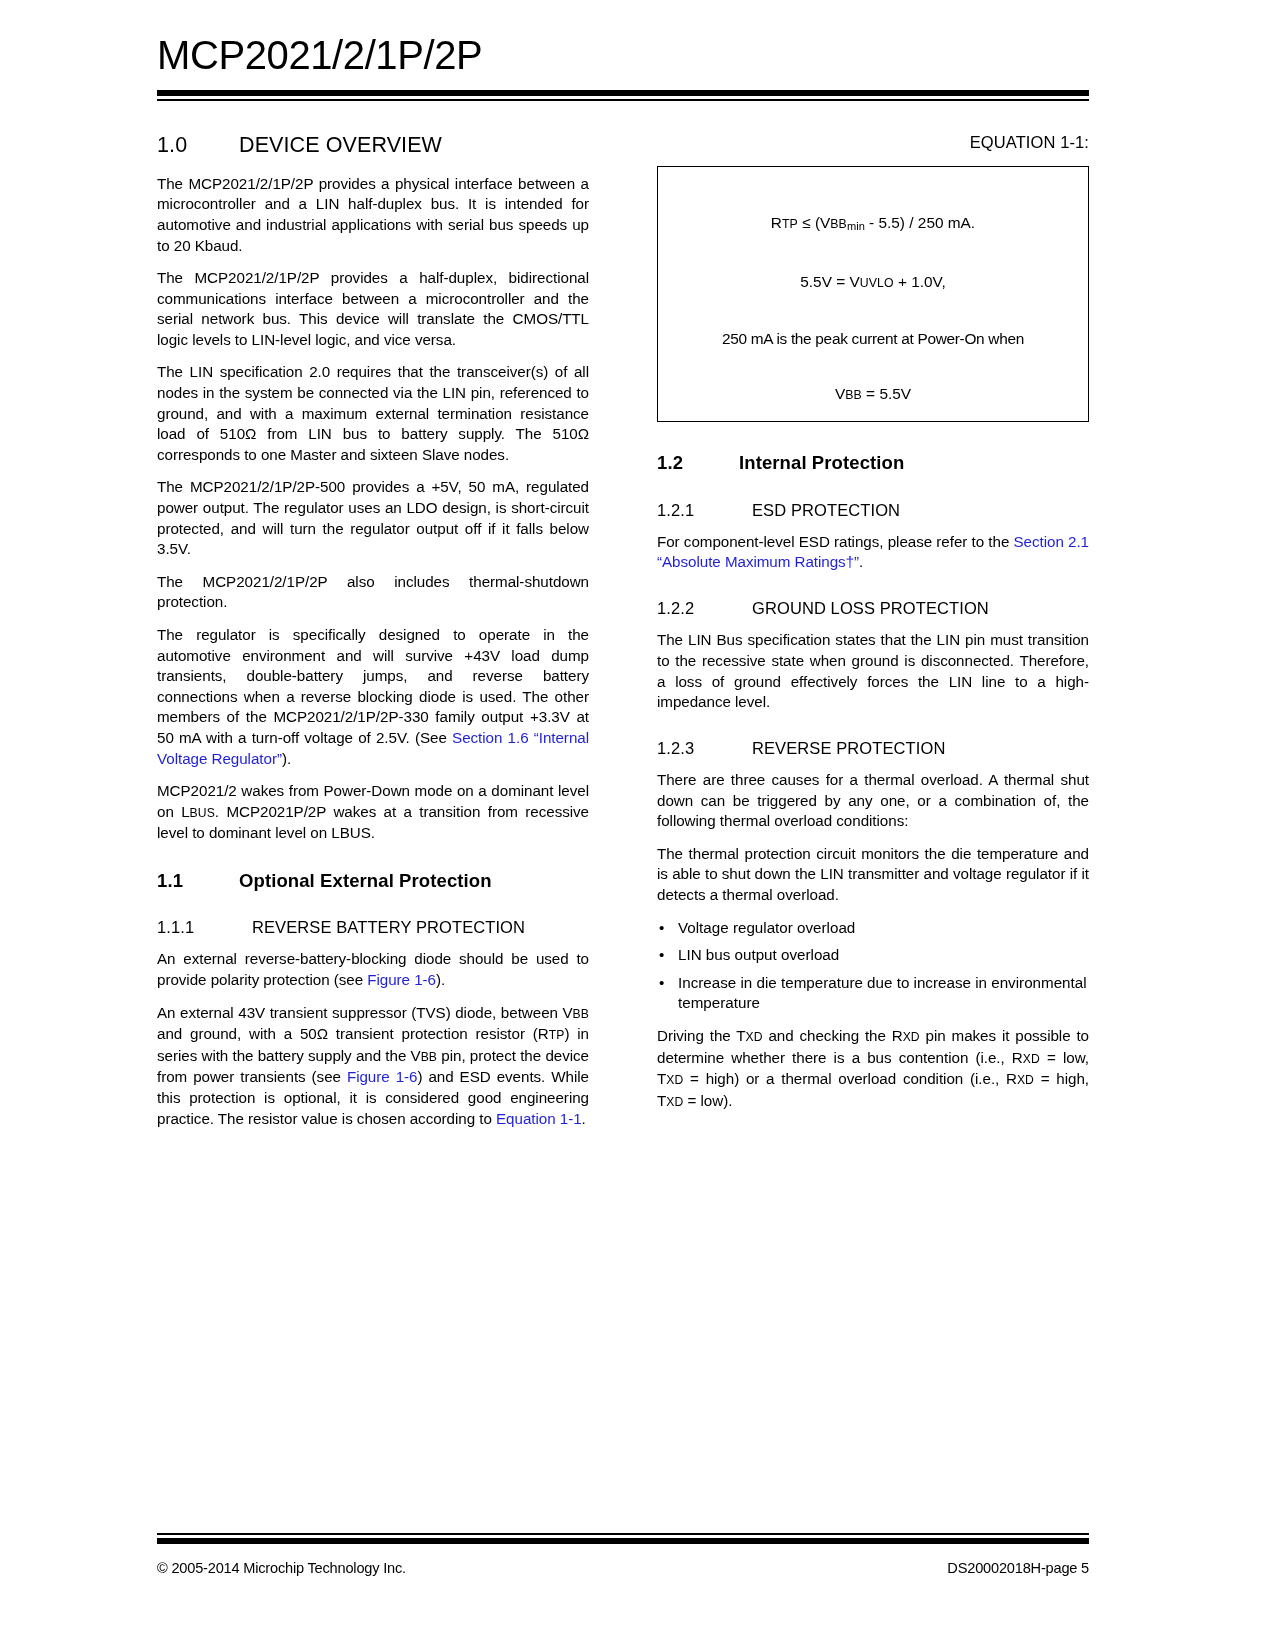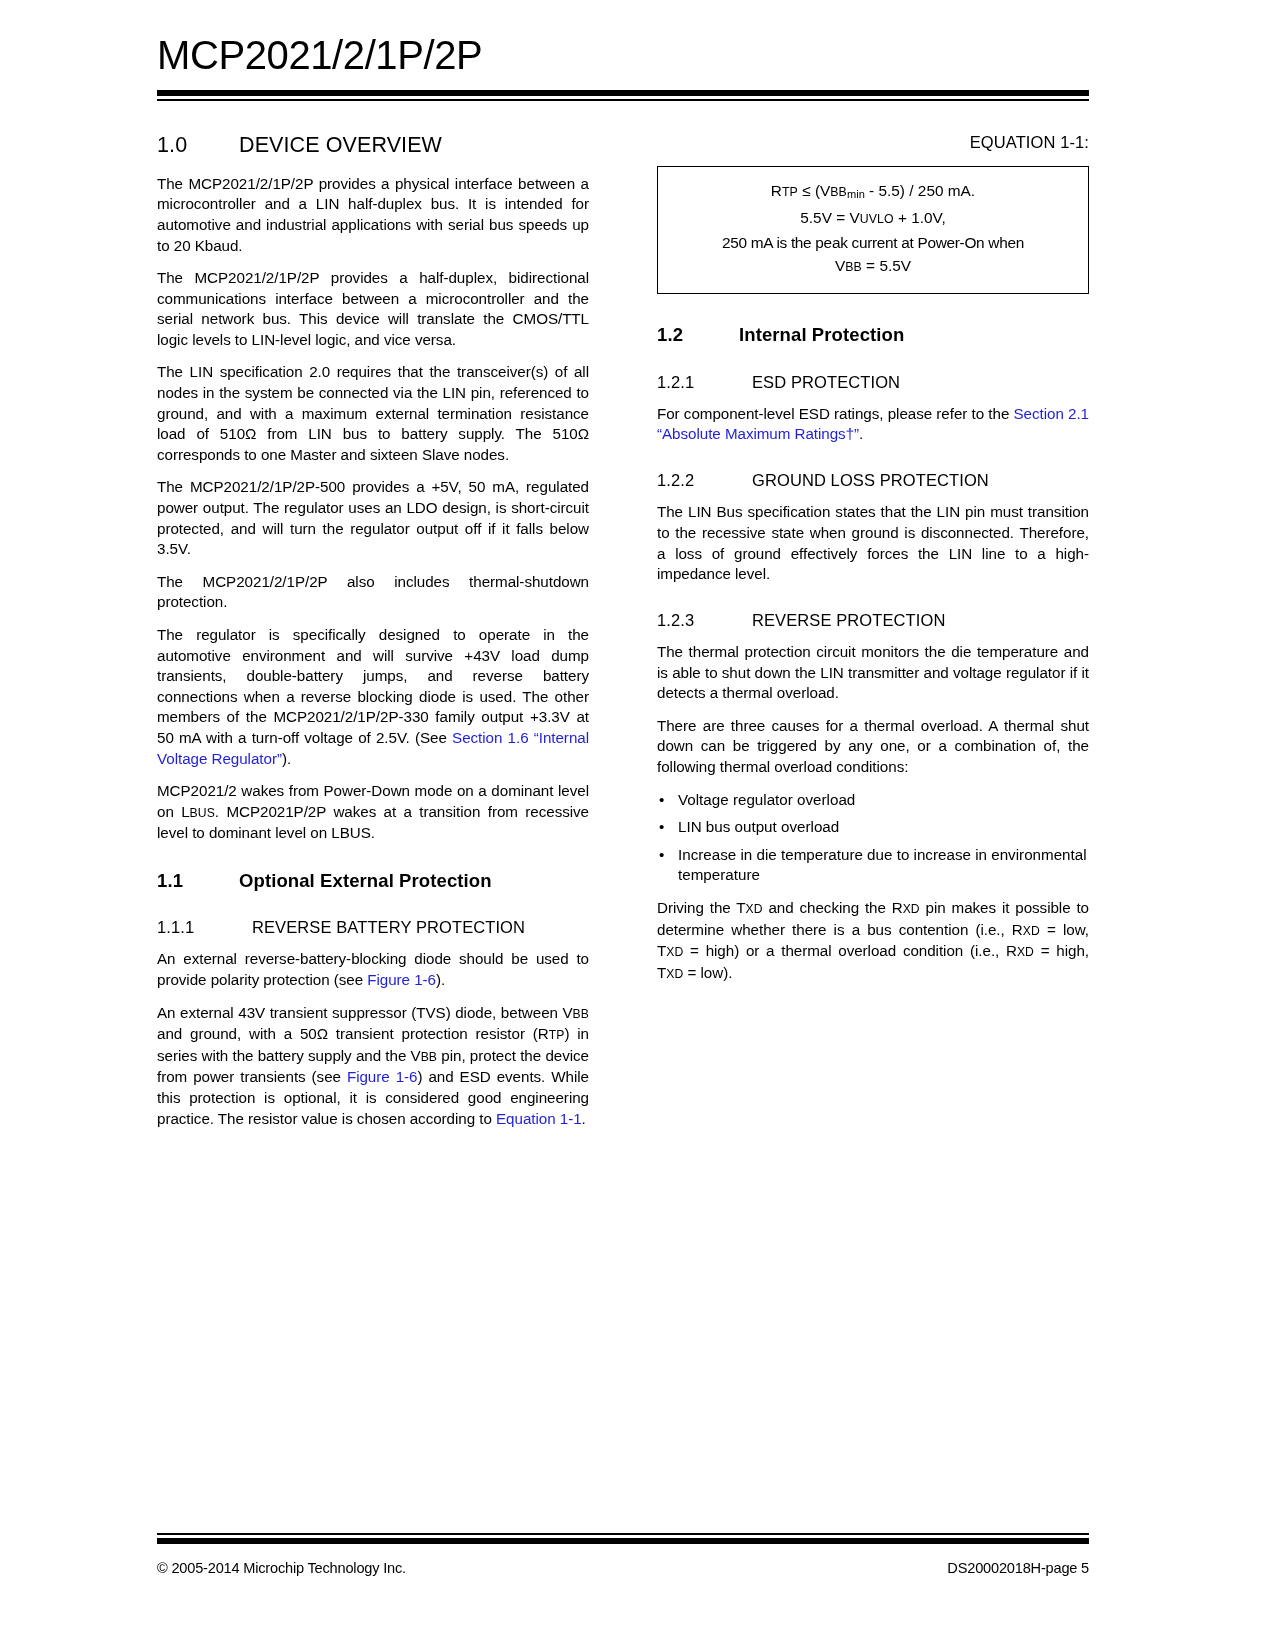--- a/index.html
+++ b/index.html
@@ -120,21 +120,21 @@
     text-align: right;
   }
   .eq-box {
     border: 1.5px solid #000;
     padding: 12px 10px 14px 10px;
     text-align: center;
     font-size: 15.4px;
     line-height: 23px;
     margin-bottom: 30px;
   }
-  .eq-box .ln { white-space: nowrap; }
+  .eq-box .ln { white-space: nowrap; margin-top: 32px; }
   .eq-box .tight { letter-spacing: -0.3px; }
 
   
   ul.bullets {
     list-style: none;
     margin: 0 0 12px 0;
     padding: 0;
   }
   ul.bullets li {
     font-size: 15.2px;
@@ -235,22 +235,22 @@
     <h3 class="sec-h3">
       <span class="num">1.2.2</span><span class="txt">GROUND LOSS PROTECTION</span>
     </h3>
 
     <p class="body">The LIN Bus specification states that the LIN pin must transition to the recessive state when ground is disconnected. Therefore, a loss of ground effectively forces the LIN line to a high-impedance level.</p>
 
     <h3 class="sec-h3">
       <span class="num">1.2.3</span><span class="txt">REVERSE PROTECTION</span>
     </h3>
 
+    <p class="body">There are three causes for a thermal overload. A thermal shut down can be triggered by any one, or a combination of, the following thermal overload conditions:</p>
     <p class="body">The thermal protection circuit monitors the die temperature and is able to shut down the LIN transmitter and voltage regulator if it detects a thermal overload.</p>
-    <p class="body">There are three causes for a thermal overload. A thermal shut down can be triggered by any one, or a combination of, the following thermal overload conditions:</p>
 
     <ul class="bullets">
       <li>Voltage regulator overload</li>
       <li>LIN bus output overload</li>
       <li>Increase in die temperature due to increase in environmental temperature</li>
     </ul>
 
     <p class="body"><span>Driving the T</span><span class="sc">XD</span><span> and checking the R</span><span class="sc">XD</span><span> pin makes it possible to determine whether there is a bus contention (i.e., R</span><span class="sc">XD</span><span> = low, T</span><span class="sc">XD</span><span> = high) or a thermal overload condition (i.e., R</span><span class="sc">XD</span><span> = high, T</span><span class="sc">XD</span><span> = low).</span></p>
 
   </div>

